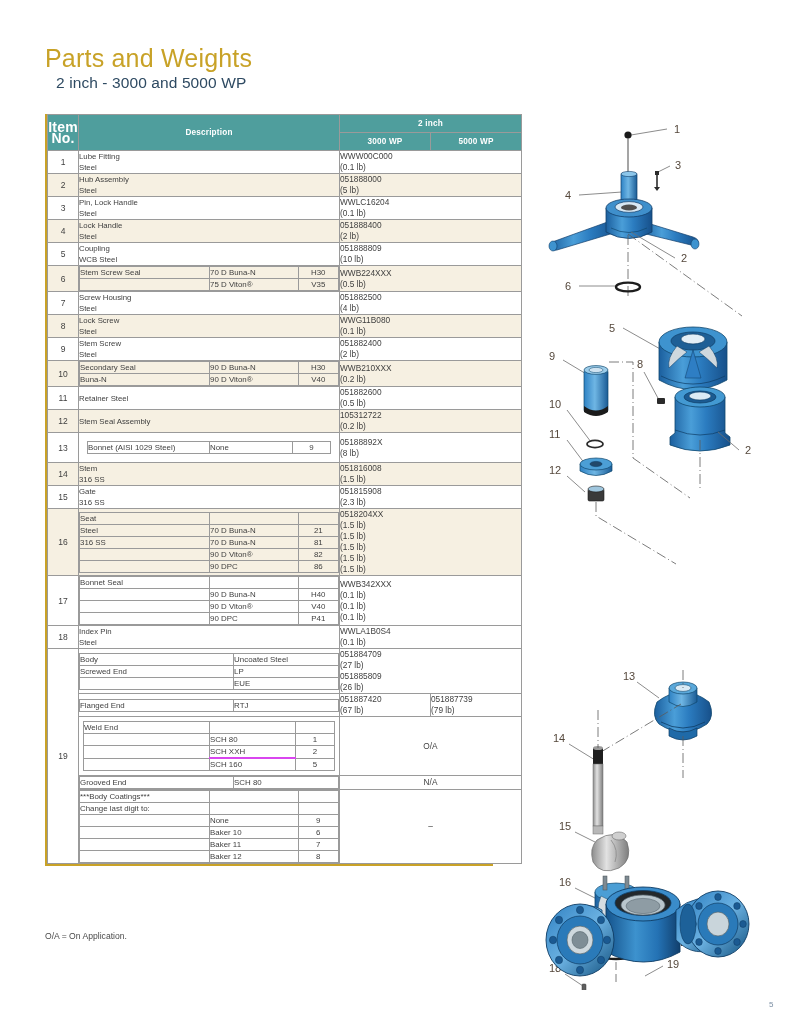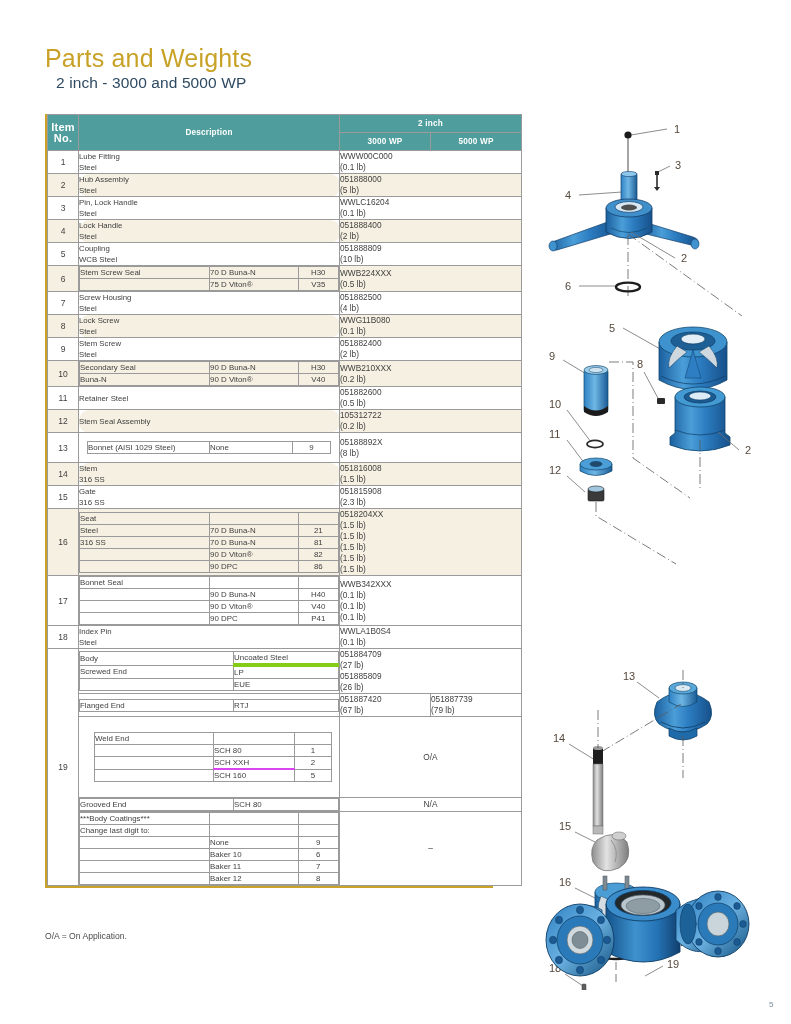--- a/index.html
+++ b/index.html
@@ -29,25 +29,25 @@
     border-collapse:collapse;width:446px;table-layout:fixed;
     font-size:7.8px;color:#3f3f3f;
   }
   table.parts td,table.parts th{
     border:1px solid #9a9a9a;padding:0;vertical-align:middle;
   }
   .hd{
     background:#4f9e9d;color:#ffffff;font-weight:bold;text-align:center;
     font-size:8.2px;letter-spacing:.2px;
   }
-  .hd.item{font-size:11px;line-height:11px;}
+  .hd.item{font-size:14px;line-height:11px;}
   .zebra{background:#f6f0e2;}
   .white{background:#ffffff;}
   .itemno{text-align:center;font-size:8.5px;color:#3f3f3f;}
-  .desc{padding:2px 0 2px 6px;line-height:11px;border-radius:10px;}
+  .desc{padding:2px 0 2px 6px;line-height:11px;}
   .pn{text-align:left;line-height:11px;font-size:8.3px;}
   .ctr{text-align:center;}
 
   
   .inner{width:100%;border-collapse:collapse;table-layout:fixed;}
   .inner td{border:0;padding:1px 0 1px 6px;font-size:7.9px;line-height:11px;
             color:#3f3f3f;vertical-align:middle;}
   .inner td.c{text-align:center;padding-left:0;}
   .nm{width:118px;}
   .mt{width:80px;}
@@ -400,21 +400,21 @@
         <td class="itemno" rowspan="5">19</td>
         <td style="padding:0">
           <table class="inner">
             <tbody>
                   <tr>
               <td class="nm">Body</td>
               <td class="mt" colspan="2">Uncoated Steel</td>
             </tr>
             <tr>
               <td class="nm">Screwed End</td>
-              <td class="mt" colspan="2" style="border-top:4px solid #84cc16">LP</td>
+              <td class="mt" colspan="2" style="border-top:1px solid #84cc16">LP</td>
             </tr>
             <tr>
               <td class="nm"></td>
               <td class="mt" colspan="2" style="border-top:1px solid #9a9a9a">EUE</td>
             </tr>
           </tbody>
               </table>
         </td>
         <td class="pn" colspan="2">
           <div>051884709</div>
@@ -437,21 +437,21 @@
         <td class="pn">
           <div>051887420</div>
           <div>(67 lb)</div>
         </td>
         <td class="pn">
           <div>051887739</div>
           <div>(79 lb)</div>
         </td>
       </tr>
       <tr class="white">
-        <td style="padding:15px">
+        <td style="padding:4px">
           <table class="inner">
             <tbody>
                   <tr>
               <td class="nm">Weld End</td>
               <td class="mt"></td>
               <td class="cd c"></td>
             </tr>
             <tr>
               <td class="nm"></td>
               <td class="mt" style="border-top:1px solid #9a9a9a">SCH 80</td>

